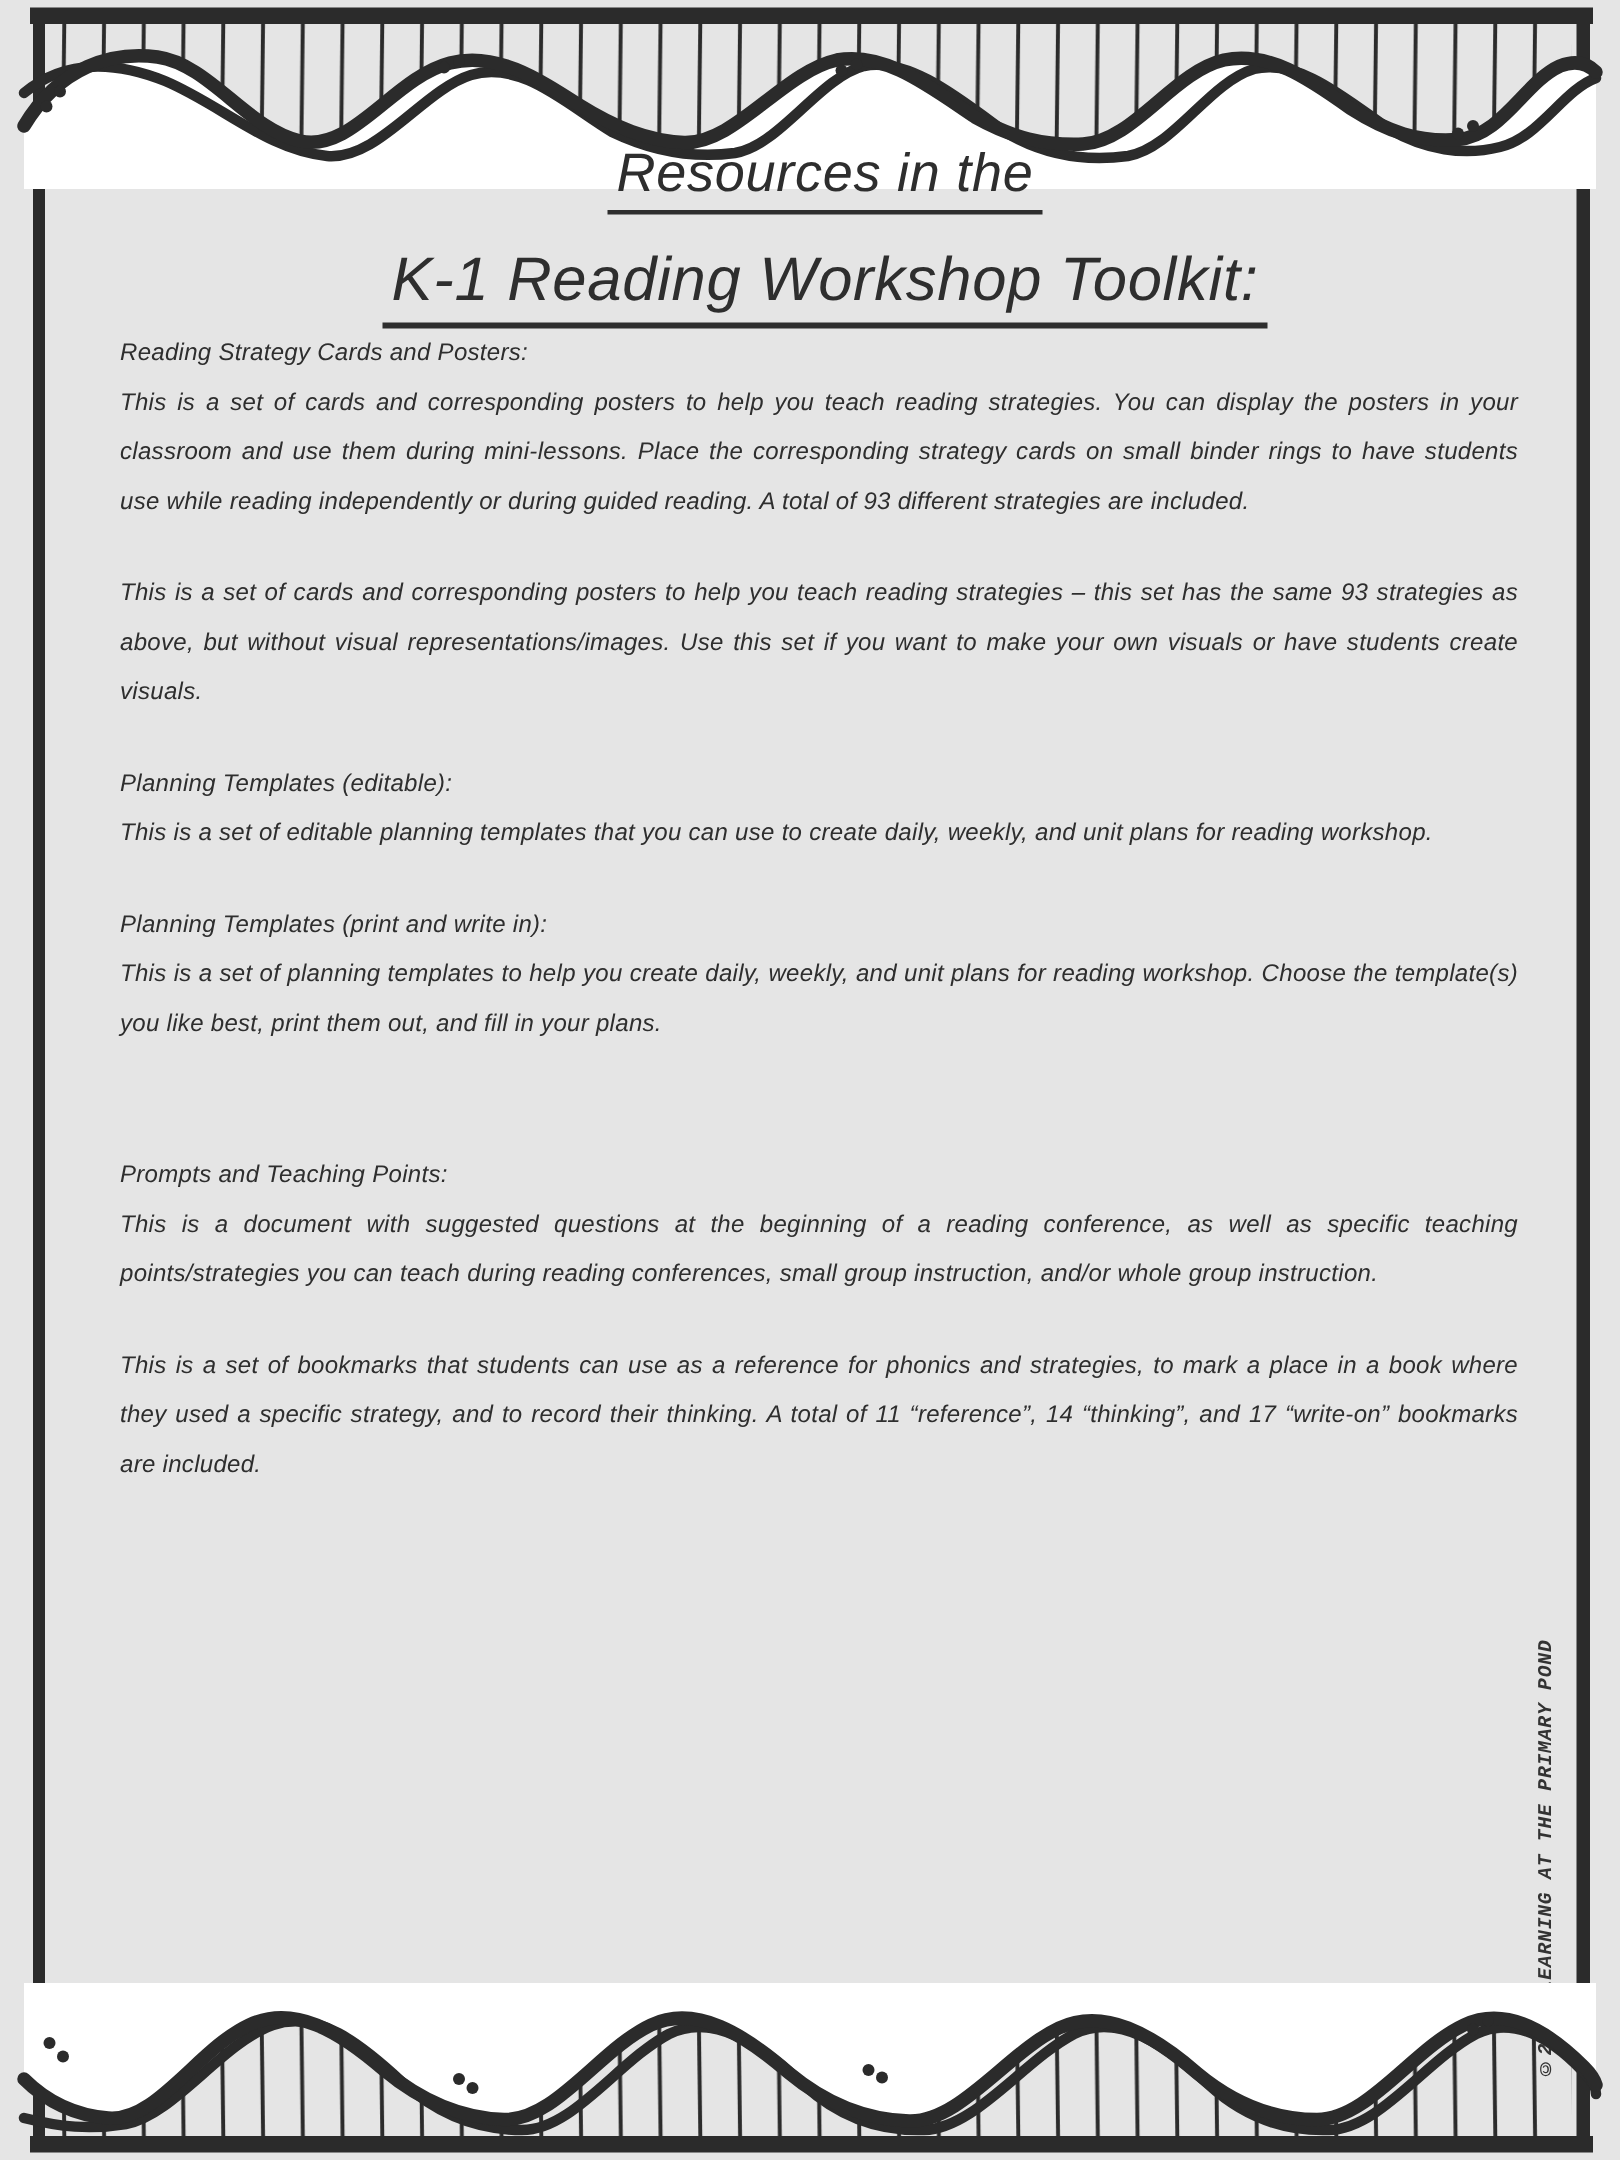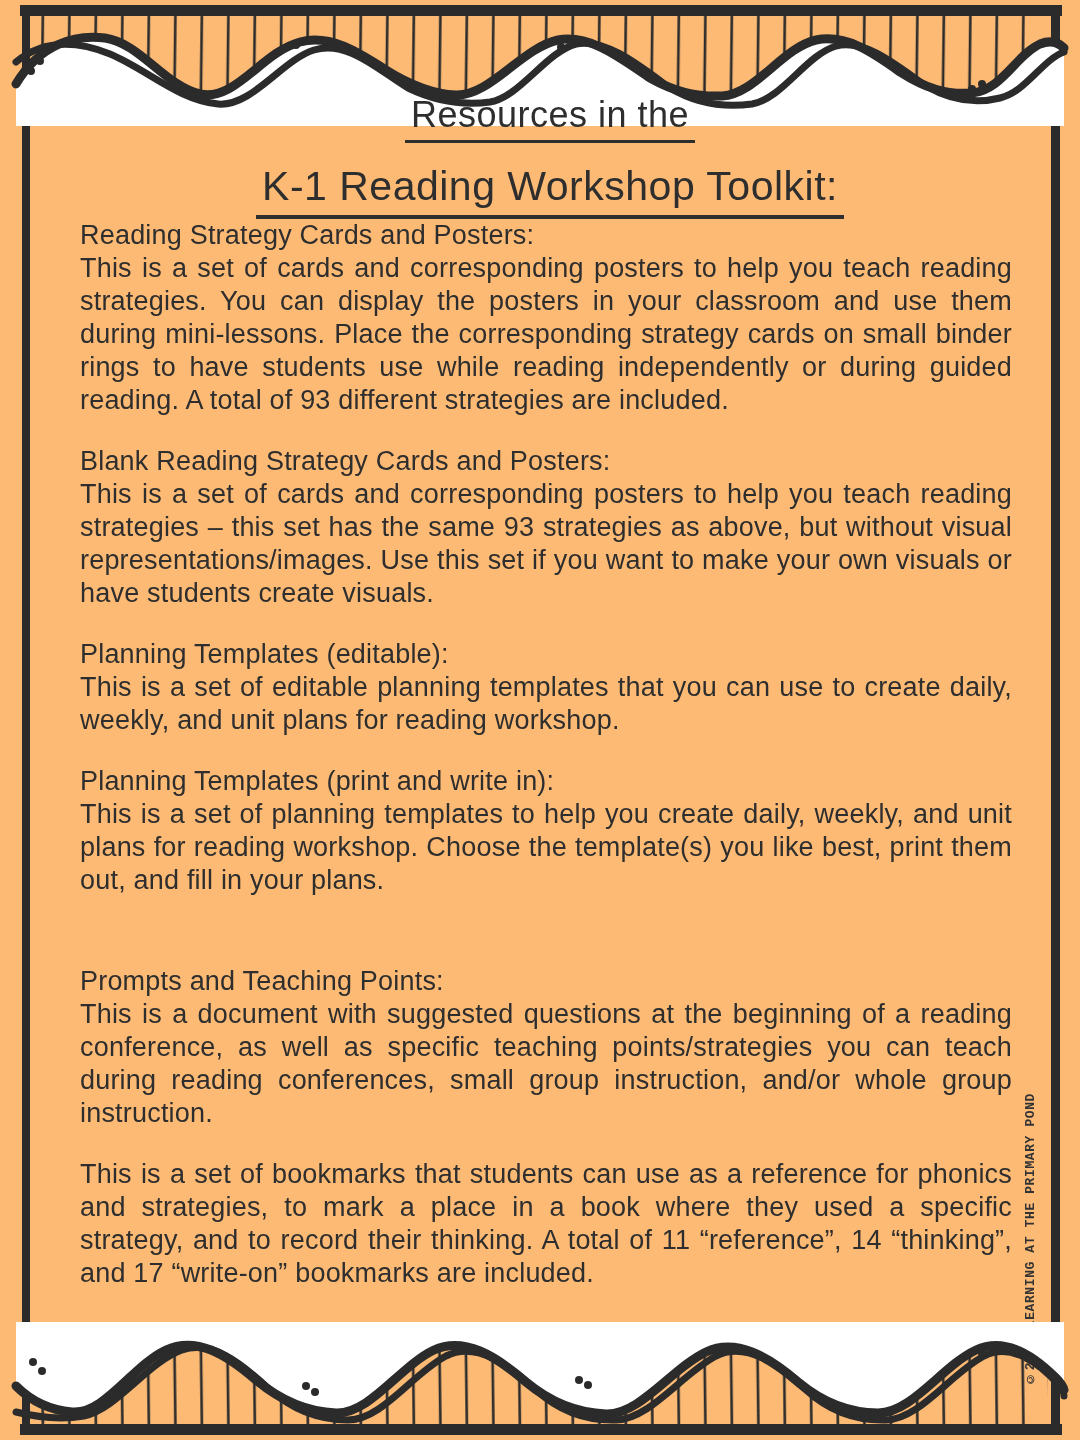--- a/index.html
+++ b/index.html
@@ -1,38 +1,38 @@
 <!DOCTYPE html>
 <html><head>
 <meta charset="utf-8">
 <style>
   html,body{margin:0;padding:0;background:#9a9a9a;}
   .page{
     position:relative;width:1080px;height:1440px;margin:0 auto;
-    background:#fdba74;overflow:hidden;
-    font-family:"Liberation Sans",sans-serif;color:#2e2e2e;
+    background:#e5e5e5;overflow:hidden;
+    font-family:"Liberation Sans",sans-serif;color:#2e2e2e;font-style:italic;
   }
   
   .frame{position:absolute;background:#2b2b2b;}
   .frame-left{left:22px;top:8px;bottom:8px;width:8px;}
   .frame-right{right:20px;top:8px;bottom:8px;width:9px;}
   
   .border-top{position:absolute;top:0;left:0;width:1080px;height:126px;display:block;}
   .border-bottom{position:absolute;bottom:0;left:0;width:1080px;height:118px;display:block;}
   
   .titles{position:absolute;top:92px;left:0;right:0;text-align:center;padding-left:20px;}
   .title-line{display:inline-block;border-bottom:3px solid #2e2e2e;padding:0 6px 2px 6px;letter-spacing:0.5px;}
   .t1{font-size:36px;line-height:46px;}
   .t2{font-size:41px;line-height:54px;border-bottom-width:4px;margin-top:16px;}
   
   .sections{position:absolute;top:219px;left:46px;width:966px;list-style:none;margin:0;padding:0;}
   .section{display:flex;margin:0 0 28px 0;}
   .bullet-col{flex:0 0 34px;padding-top:12px;}
   .dot{width:9px;height:9px;border-radius:50%;background:#2e2e2e;}
-  .section-text{flex:1;font-size:27px;line-height:33px;letter-spacing:0.2px;}
+  .section-text{flex:1;font-size:16px;line-height:33px;letter-spacing:0.2px;}
   .heading{white-space:nowrap;}
   .body{margin:0;text-align:justify;}
   
   .copyright{
     position:absolute;top:1093px;right:42px;
     writing-mode:vertical-rl;transform:rotate(180deg);
     font-family:"Liberation Mono",monospace;font-size:13px;font-weight:bold;
     letter-spacing:0.6px;white-space:nowrap;color:#333;
   }
 </style>
@@ -76,21 +76,20 @@
     <li class="section">
       <span class="bullet-col"><span class="dot"></span></span>
       <div class="section-text">
         <div class="heading">Reading Strategy Cards and Posters:</div>
         <p class="body">This is a set of cards and corresponding posters to help you teach reading strategies. You can display the posters in your classroom and use them during mini-lessons. Place the corresponding strategy cards on small binder rings to have students use while reading independently or during guided reading.  A total of 93 different strategies are included.</p>
       </div>
     </li>
     <li class="section">
       <span class="bullet-col"><span class="dot"></span></span>
       <div class="section-text">
-        <div class="heading">Blank Reading Strategy Cards and Posters:</div>
         <p class="body">This is a set of cards and corresponding posters to help you teach reading strategies – this set has the same 93 strategies as above, but without visual representations/images. Use this set if you want to make your own visuals or have students create visuals.</p>
       </div>
     </li>
     <li class="section">
       <span class="bullet-col"><span class="dot"></span></span>
       <div class="section-text">
         <div class="heading">Planning Templates (editable):</div>
         <p class="body">This is a set of editable planning templates that you can use to create daily, weekly, and unit plans for reading workshop.</p>
       </div>
     </li>

